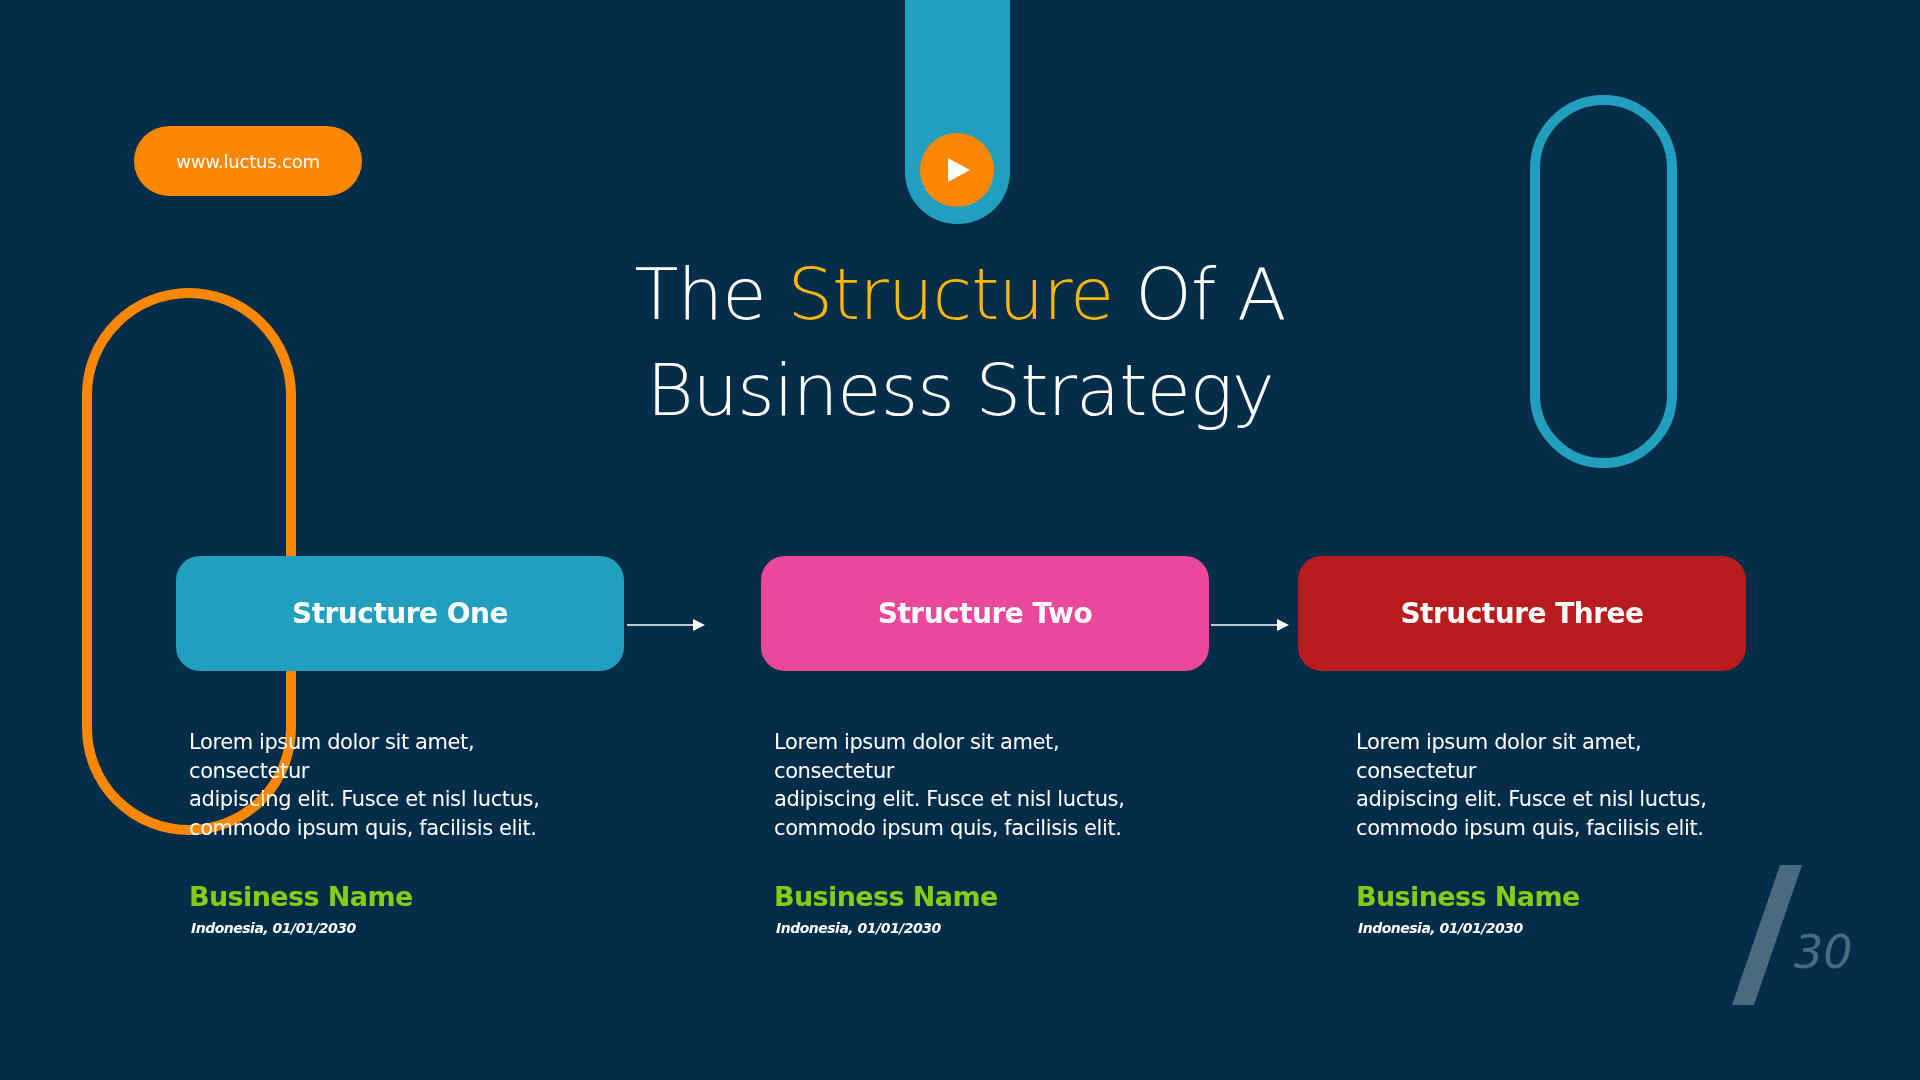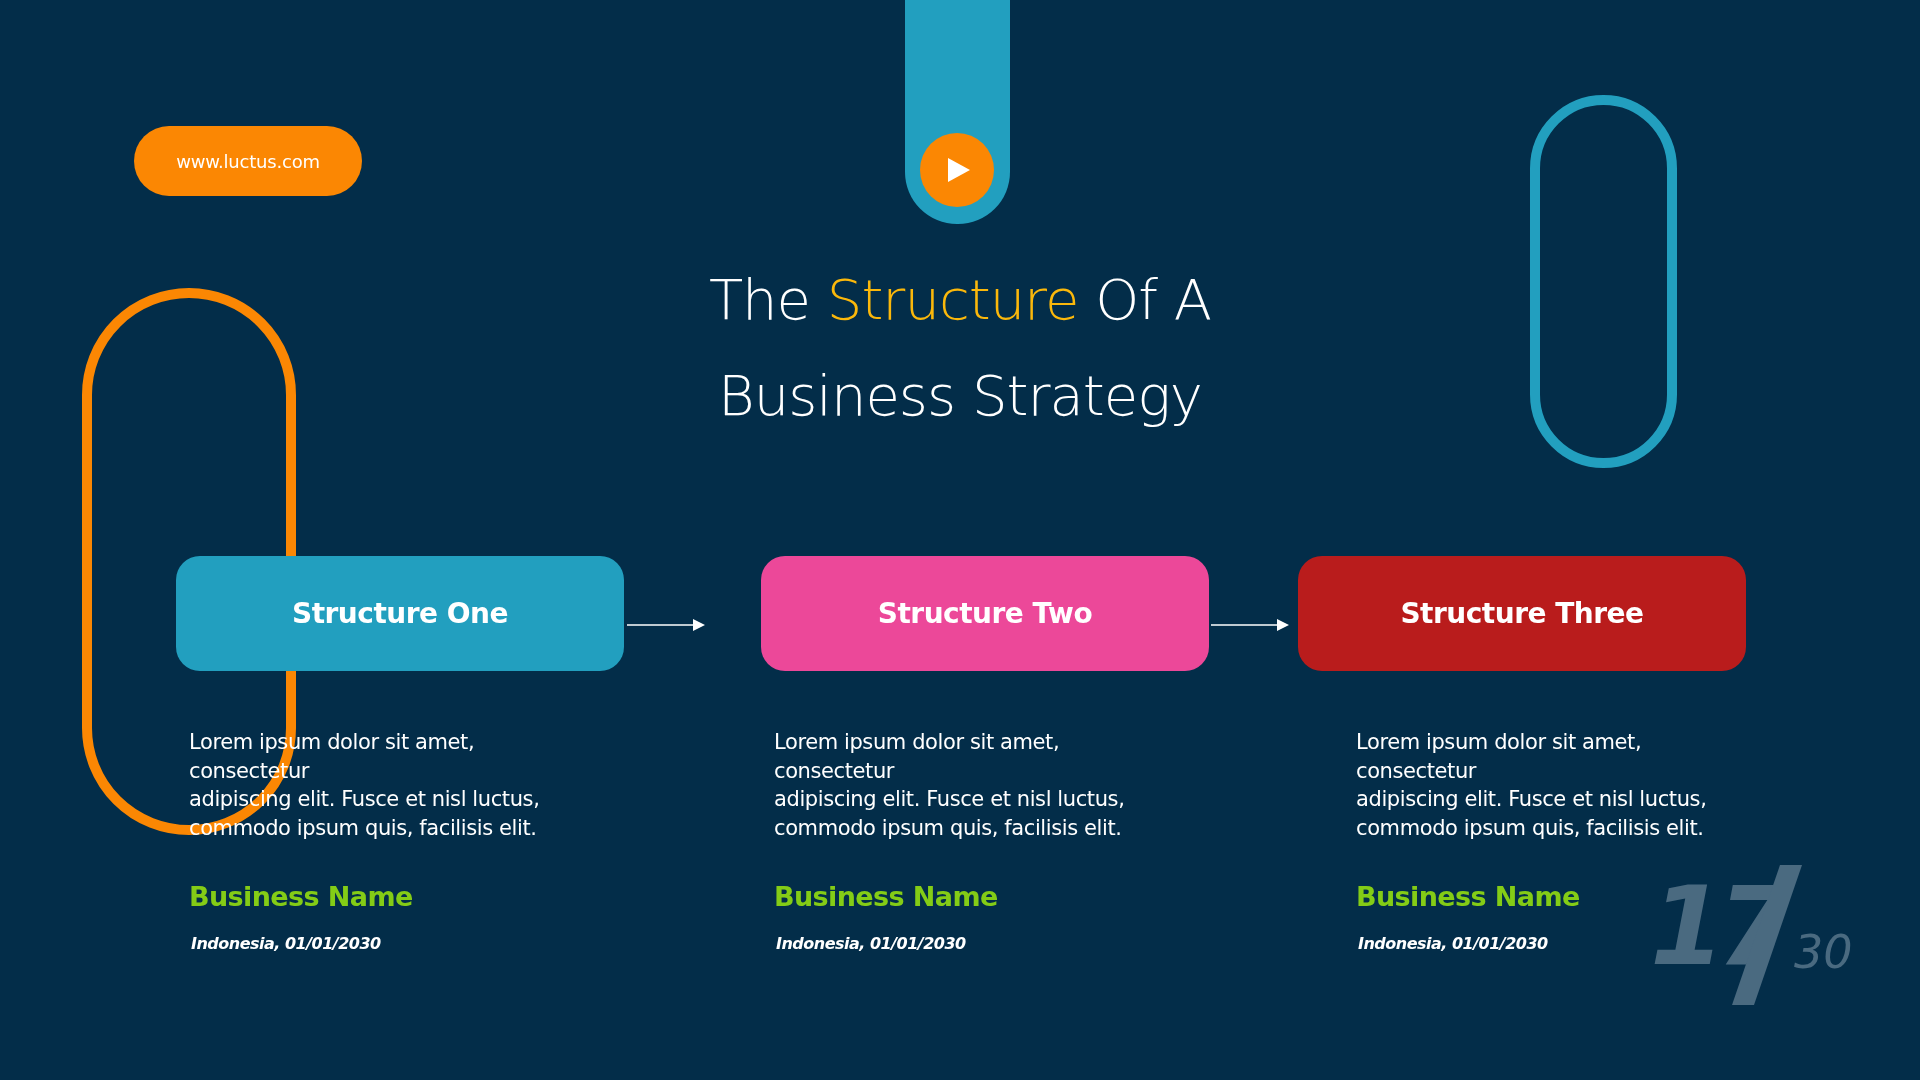--- a/index.html
+++ b/index.html
@@ -39,24 +39,24 @@
     box-sizing:border-box;
   }
   .teal-pill {
     left:1530px; top:95px; width:147px; height:373px;
     border:10px solid #229fbf; border-radius:74px;
     box-sizing:border-box;
   }
 
   
   .title {
-    left:460px; top:252px; width:1000px;
+    left:460px; top:246px; width:1000px;
     text-align:center;
     font-family:"DejaVu Sans", sans-serif; font-weight:200;
-    font-size:56px; line-height:96px; color:#fff;
+    font-size:72px; line-height:96px; color:#fff;
     letter-spacing:-1px;
   }
   .title .hl { color:#fbb80b; }
 
   
   .box {
     top:556px; width:448px; height:115px;
     display:flex; align-items:center; justify-content:center;
     font-family:"DejaVu Sans", sans-serif; font-weight:bold;
     font-size:28px; color:#fff; letter-spacing:-0.5px;border-radius:24px;
@@ -78,23 +78,23 @@
     font-family:"DejaVu Sans", sans-serif; font-size:21px;
     line-height:28.5px; color:#fff; font-weight:normal;
     letter-spacing:-0.4px; margin:0;
   }
   .bname {
     margin-top:39px;
     font-family:"DejaVu Sans", sans-serif; font-weight:bold;
     font-size:27px; color:#84cc16; letter-spacing:-0.6px;
   }
   .bdate {
-    margin-top:22px; margin-left:2px;
+    margin-top:8px; margin-left:2px;
     font-family:"DejaVu Sans", sans-serif; font-weight:bold; font-style:italic;
-    font-size:16px; color:#fff; letter-spacing:-0.5px;
+    font-size:14px; color:#fff; letter-spacing:-0.5px;
   }
 
   
   .page-num {
     left:1640px; top:855px; width:230px; height:150px;
     color:#4a6a80;
   }
   .page-current {
     position:absolute; left:10px; top:18px;
     font-family:"DejaVu Sans", sans-serif; font-weight:bold; font-style:italic;
@@ -166,18 +166,17 @@
   <div class="desc">
     <div>Lorem ipsum dolor sit amet, consectetur</div>
     <div>adipiscing elit. Fusce et nisl luctus,</div>
     <div>commodo ipsum quis, facilisis elit.</div>
   </div>
   <div class="bname">Business Name</div>
   <div class="bdate">Indonesia, 01/01/2030</div>
 </div>
 
 <div class="abs page-num">
-  <span class="page-current">17</span>
   <svg class="page-slash" viewBox="0 0 70 140">
     <polygon points="48,0 70,0 22,140 0,140" fill="#4a6a80"></polygon>
   </svg>
   <span class="page-total">30</span>
 </div>
 
 </body></html>

